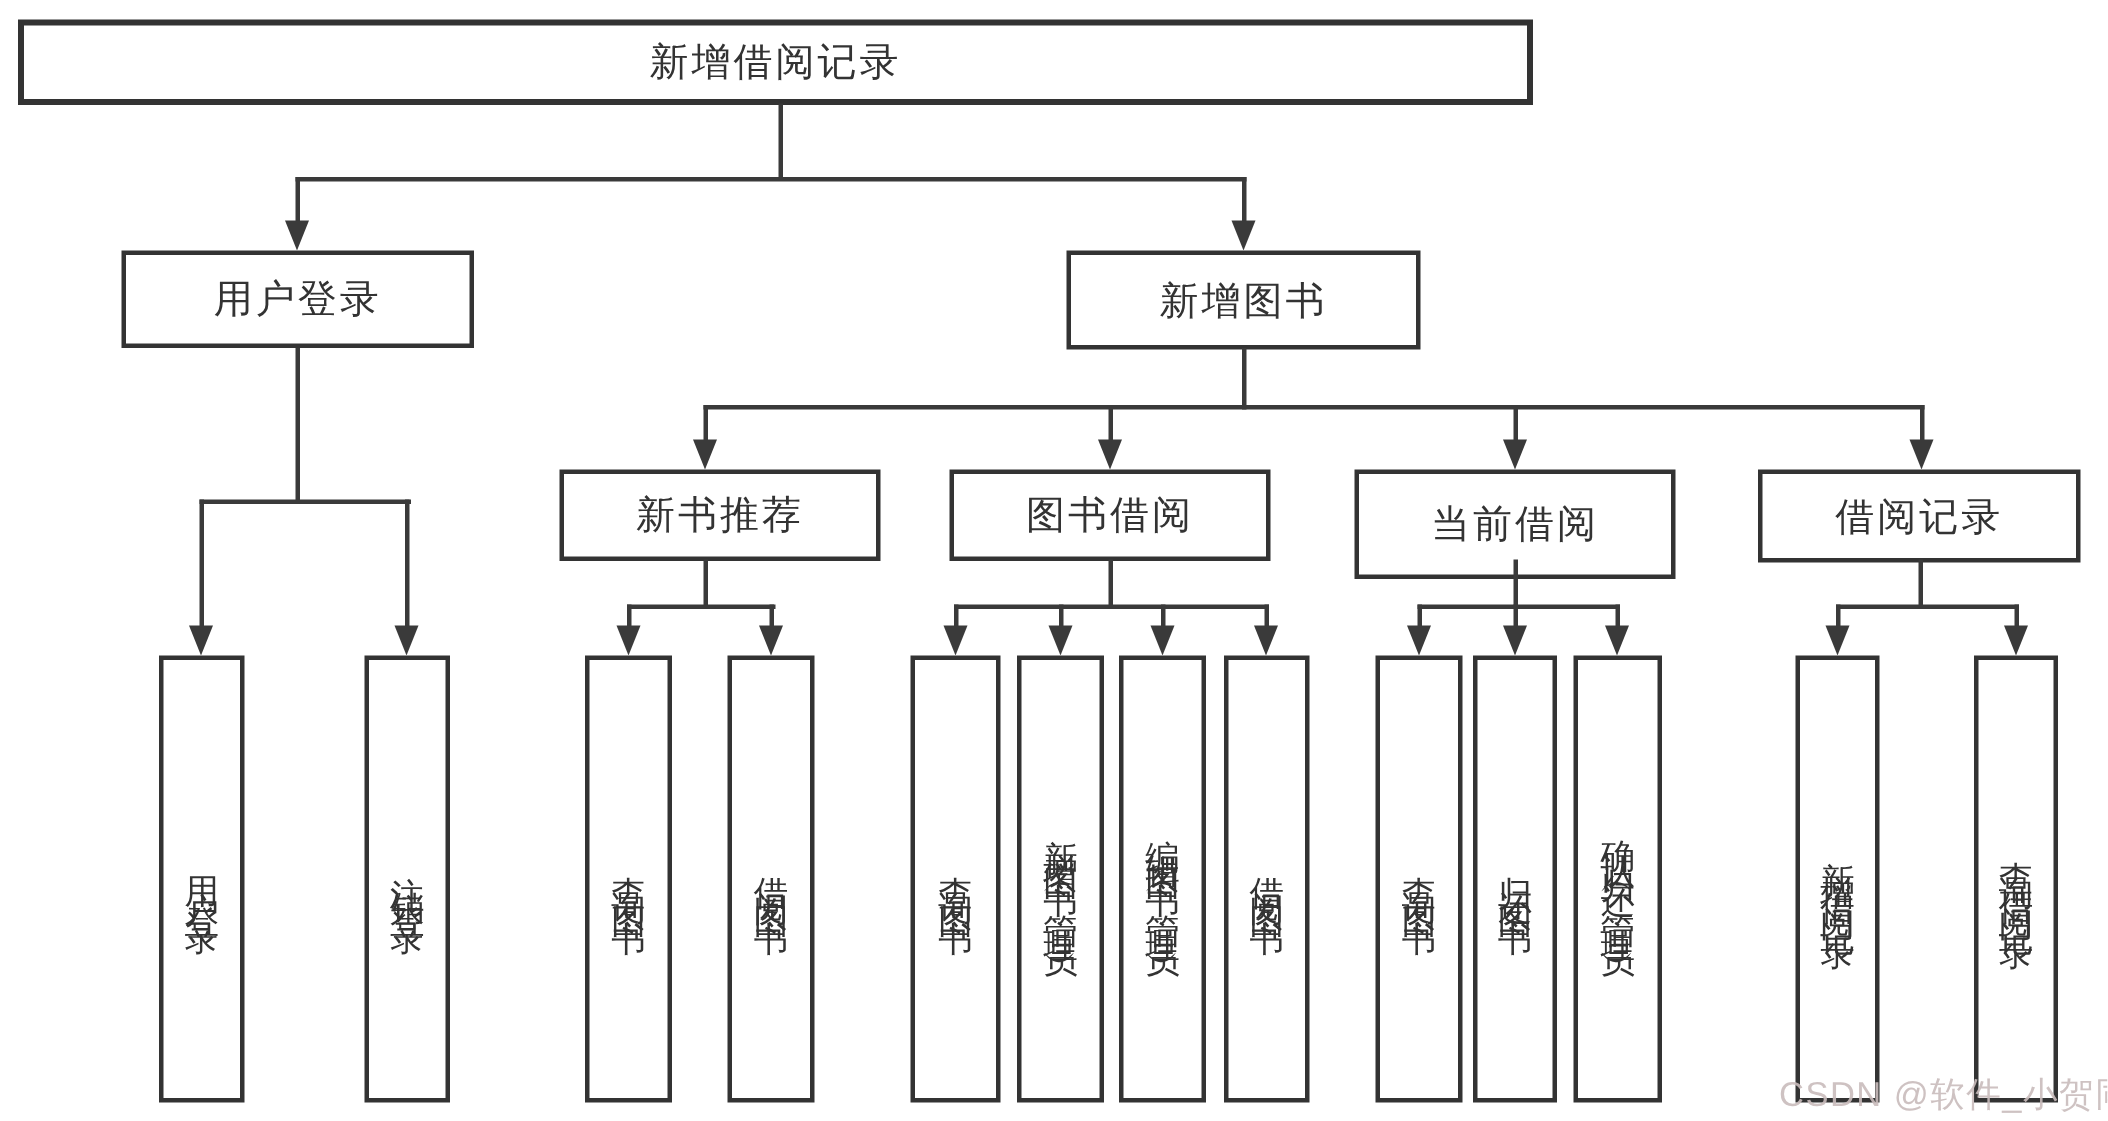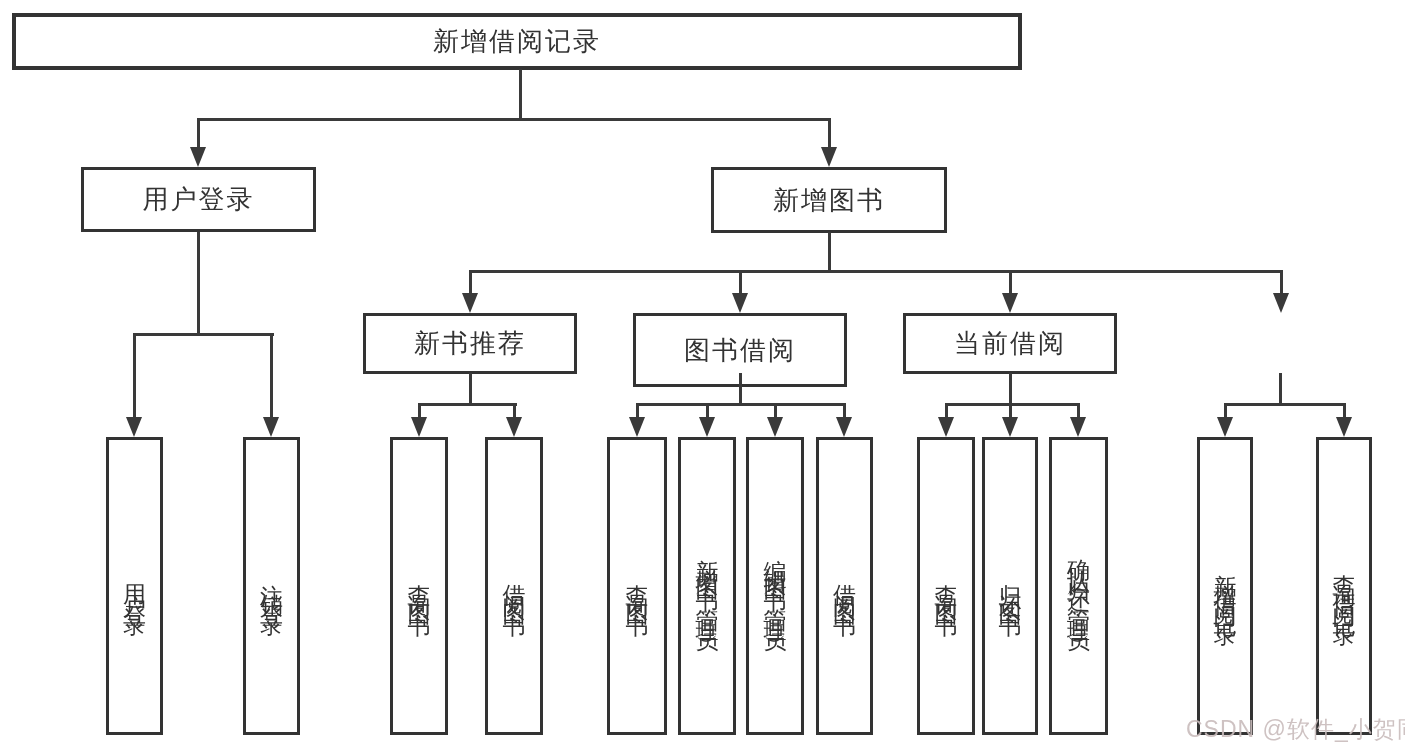--- a/index.html
+++ b/index.html
@@ -100,28 +100,31 @@
   <div class="line" style="left:469px; top:270px; width:814px; height:3px;"></div>
   <div class="line" style="left:469px; top:270px; width:3px; height:25px;"></div>
   <div class="arrow" style="left:462px; top:293px;"></div>
   <div class="line" style="left:739px; top:270px; width:3px; height:25px;"></div>
   <div class="arrow" style="left:732px; top:293px;"></div>
   <div class="line" style="left:1009px; top:270px; width:3px; height:25px;"></div>
   <div class="arrow" style="left:1002px; top:293px;"></div>
   <div class="line" style="left:1280px; top:270px; width:3px; height:25px;"></div>
   <div class="arrow" style="left:1273px; top:293px;"></div>
 
-  <div class="node h-node" style="left:363px; top:313px; width:214px; height:61px;">
+  <div class="node h-node" style="left:373px; top:313px; width:214px; height:61px;">
     <span>新书推荐</span>
   </div>
-  <div class="node h-node" style="left:633px; top:313px; width:214px; height:74px;text-align:right;">
+  <div class="node h-node" style="left:633px; top:313px; width:214px; height:61px;text-align:right;">
     <span>图书借阅</span>
   </div>
-  <div class="node h-node" style="left:903px; top:313px; width:214px; height:61px;">
+  <div class="node h-node" style="left:903px; top:313px; width:214px; height:73px;">
     <span>当前借阅</span>
+  </div>
+  <div class="node h-node" style="left:1172px; top:313px; width:215px; height:62px;">
+    <span>借阅记录</span>
   </div>
 
   <div class="line" style="left:469px; top:373px; width:3px; height:33px;"></div>
   <div class="line" style="left:418px; top:403px; width:99px; height:3px;"></div>
   <div class="line" style="left:418px; top:403px; width:3px; height:16px;"></div>
   <div class="arrow" style="left:411px; top:417px;"></div>
   <div class="line" style="left:513px; top:403px; width:3px; height:16px;"></div>
   <div class="arrow" style="left:506px; top:417px;"></div>
 
   <div class="line" style="left:739px; top:373px; width:3px; height:33px;"></div>

